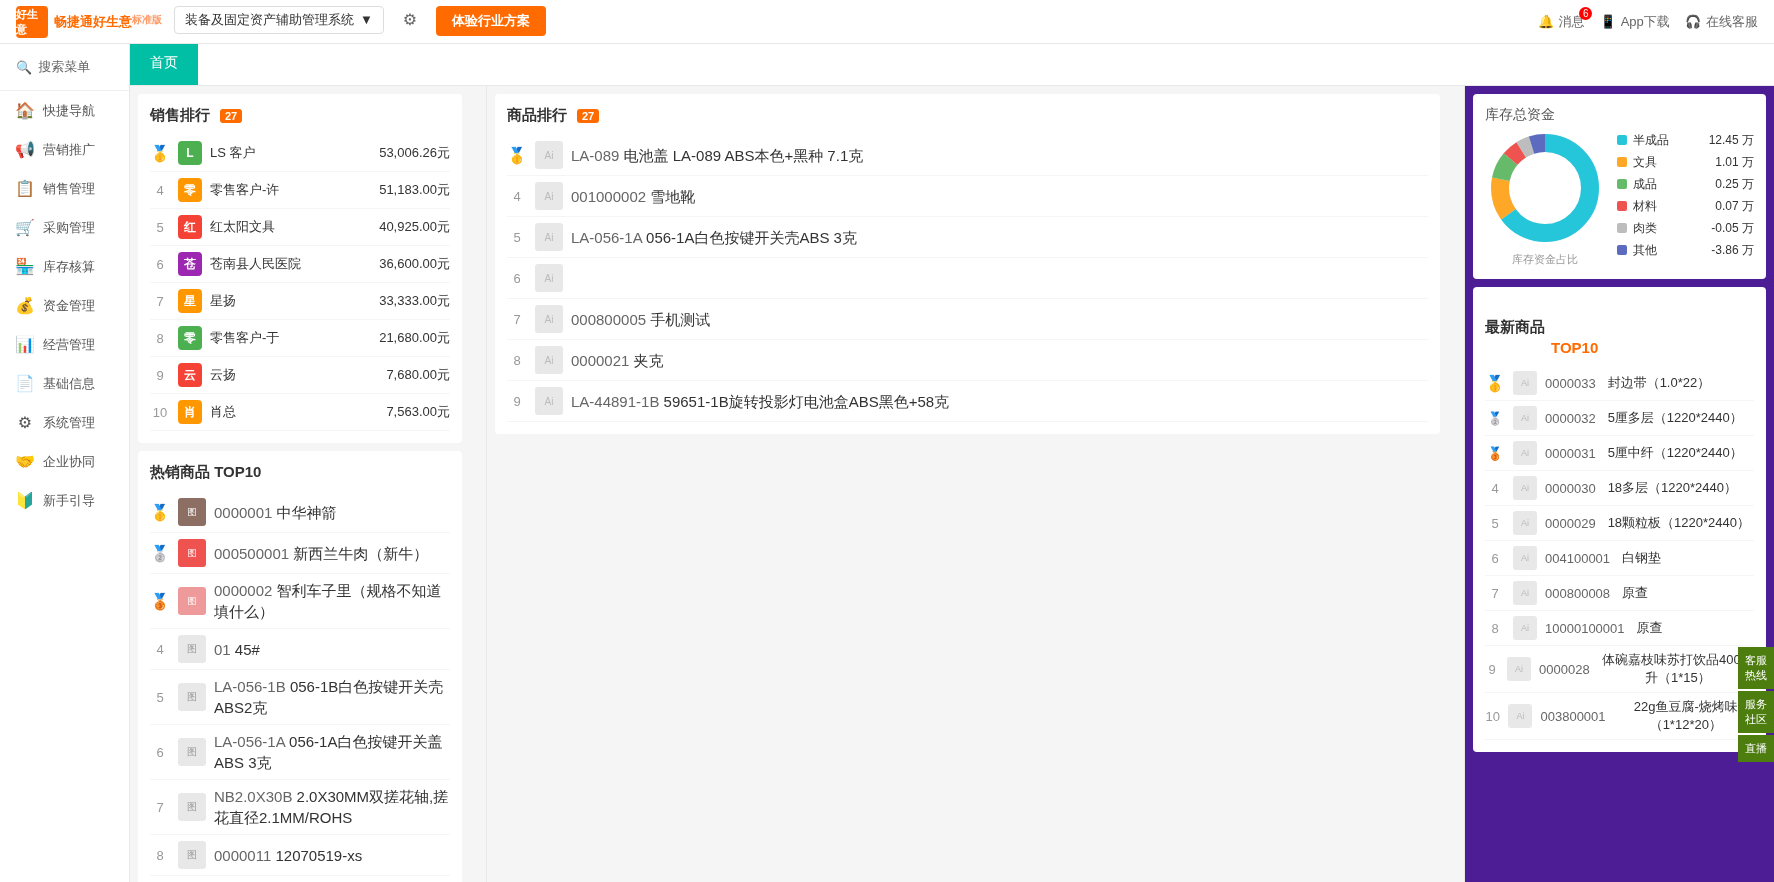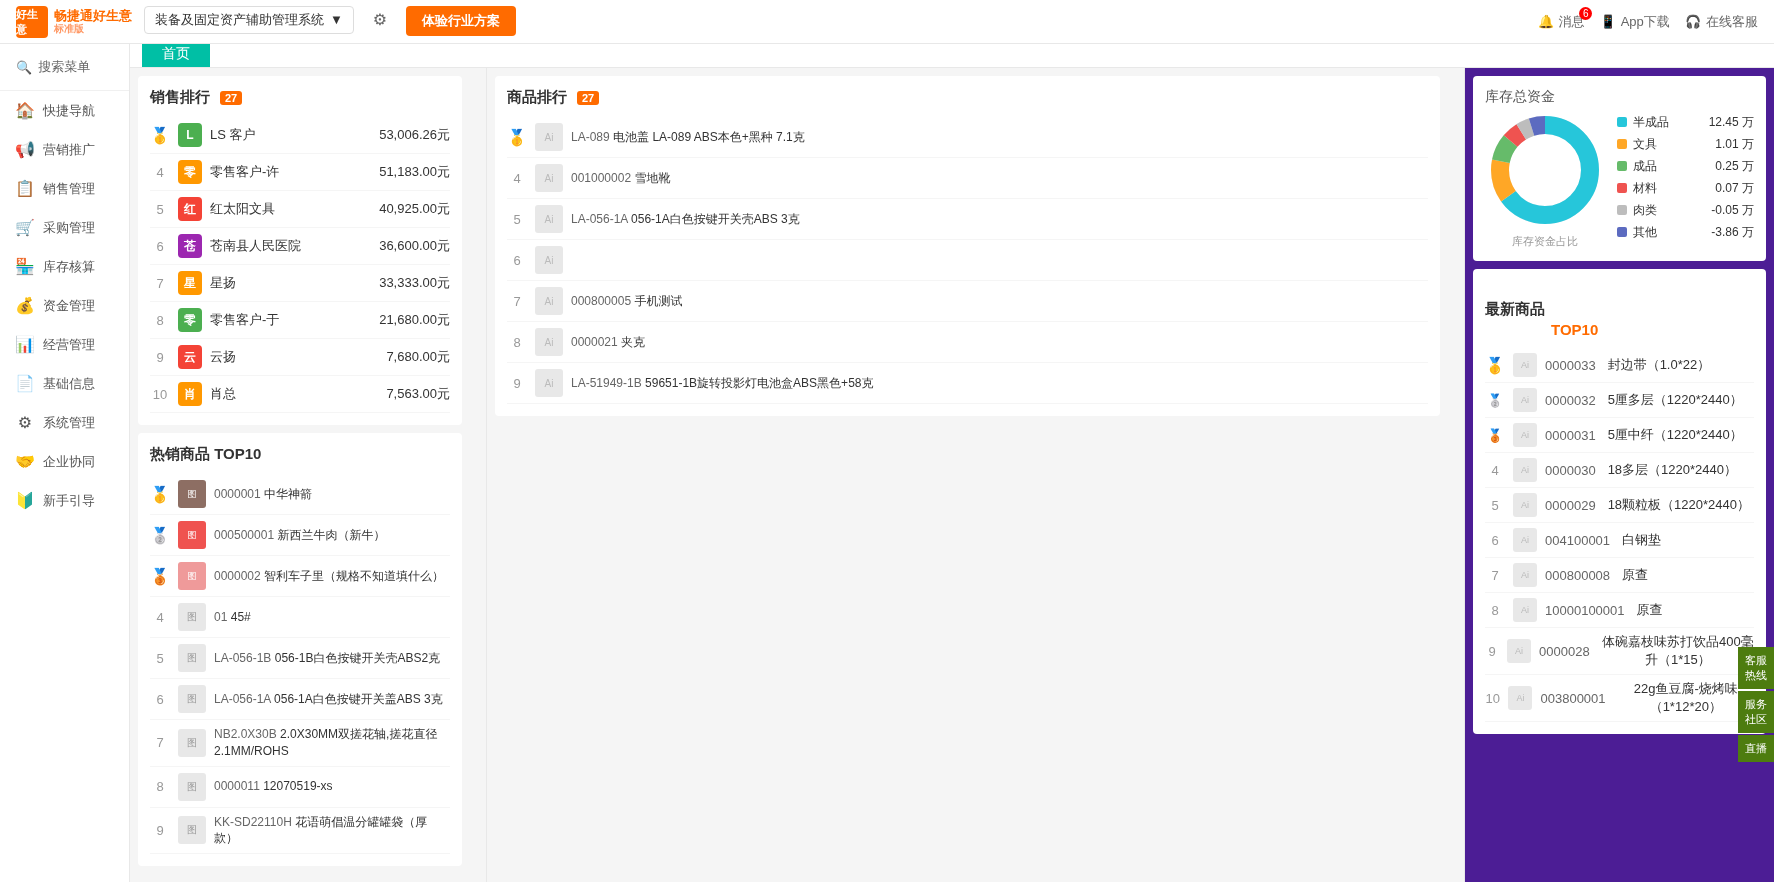--- a/index.html
+++ b/index.html
@@ -34,21 +34,21 @@
     .sidebar-search { padding: 10px 8px; border-bottom: 1px solid #f0f0f0; }
     .sidebar-search-btn { display: flex; align-items: center; gap: 6px; color: #666; font-size: 13px; cursor: pointer; padding: 4px 8px; }
     .sidebar-item { display: flex; align-items: center; gap: 8px; padding: 10px 12px; cursor: pointer; color: #555; font-size: 13px; border-left: 3px solid transparent; }
     .sidebar-icon { font-size: 16px; width: 20px; text-align: center; }
 
     
     .content-area { flex: 1; display: flex; flex-direction: column; overflow: hidden; }
 
     
     .nav-tabs { background: #fff; border-bottom: 1px solid #e8e8e8; display: flex; flex-shrink: 0; }
-    .nav-tab { padding: 1px 20px; cursor: pointer; font-size: 14px; color: #555; border-bottom: 3px solid transparent; margin-left: 12px; }
+    .nav-tab { padding: 10px 20px; cursor: pointer; font-size: 14px; color: #555; border-bottom: 3px solid transparent; }
     .nav-tab.active { color: #fff; background: #00bfa5; border-bottom-color: #00bfa5; }
 
     
     .main-content { flex: 1; overflow: hidden; display: flex; gap: 16px; }
 
     
     .left-panel { width: 340px; overflow-y: auto; background: #f5f5f5; flex-shrink: 0; }
     
     
     .middle-panel { flex: 1; overflow-y: auto; background: #f5f5f5; border-left: 1px solid #e8e8e8; min-width: 320px; }
@@ -66,21 +66,21 @@
     .customer-list-item { display: flex; align-items: center; padding: 6px 0; border-bottom: 1px solid #f5f5f5; gap: 8px; }
     .rank-num { width: 20px; text-align: center; font-size: 13px; color: #999; }
     .rank-medal { width: 20px; text-align: center; }
     .customer-avatar { width: 24px; height: 24px; border-radius: 4px; display: flex; align-items: center; justify-content: center; color: white; font-size: 12px; font-weight: bold; flex-shrink: 0; }
     .customer-name { flex: 1; font-size: 13px; color: #333; }
     .customer-amount { font-size: 13px; color: #333; font-weight: 500; }
 
     
     .product-list-item { display: flex; align-items: center; padding: 6px 0; border-bottom: 1px solid #f5f5f5; gap: 8px; }
     .product-thumb { width: 28px; height: 28px; background: #e8e8e8; border-radius: 3px; display: flex; align-items: center; justify-content: center; font-size: 10px; color: #999; flex-shrink: 0; overflow: hidden; }
-    .product-info { flex: 1; font-size: 12px; color: #333; line-height: 1.4; }
+    .product-info { flex: 1; font-size: 15px; color: #333; line-height: 1.4; }
     .product-code { color: #666; }
     .product-name { color: #333; }
 
     
     .inventory-card { background: #fff; margin: 8px; border-radius: 4px; padding: 12px; }
     .inventory-title { font-size: 14px; color: #555; margin-bottom: 4px; }
     .inventory-total { font-size: 18px; font-weight: bold; color: #333; margin-bottom: 12px; }
     .inventory-total span.big { font-size: 26px; color: #ff6b00; }
     .inventory-total span.unit { font-size: 14px; color: #666; }
 
@@ -116,21 +116,21 @@
     .medal-silver { color: #aaa; font-size: 16px; }
     .medal-bronze { color: #cd7f32; font-size: 16px; }
   </style>
 </head>
 <body>
 
 <div class="top-header">
   <div class="top-header-left">
     <div class="logo-area">
       <div class="logo-icon">好生意</div>
-      <div style="display:flex;flex-direction:column;line-height:1.2">
+      <div style="display:flex;line-height:1.2">
         <span style="font-size:13px;color:#ff6b00;font-weight:bold;">畅捷通好生意</span>
         <span style="font-size:10px;color:#ff9966;">标准版</span>
       </div>
     </div>
     <div class="system-selector">
       <span>装备及固定资产辅助管理系统</span>
       <span>▼</span>
     </div>
     <div class="settings-icon">⚙</div>
     <button class="trial-btn">体验行业方案</button>
@@ -437,21 +437,21 @@
               <span class="product-code">0000021</span>
               <span class="product-name">夹克</span>
             </div>
           </div>
           <div class="product-list-item">
             <span class="rank-num">9</span>
             <div class="product-thumb">
                 <span style="color:#bbb;font-size:10px">Ai</span>
               </div>
             <div class="product-info">
-              <span class="product-code">LA-51949-1B</span>
+              <span class="product-code">LA-44891-1B</span>
               <span class="product-name">59651-1B旋转投影灯电池盒ABS黑色+58克</span>
             </div>
           </div>
         </div>
       </div>
 
       <div class="right-panel">
 
         <div class="inventory-card">
           <div class="inventory-title">库存总资金</div>

